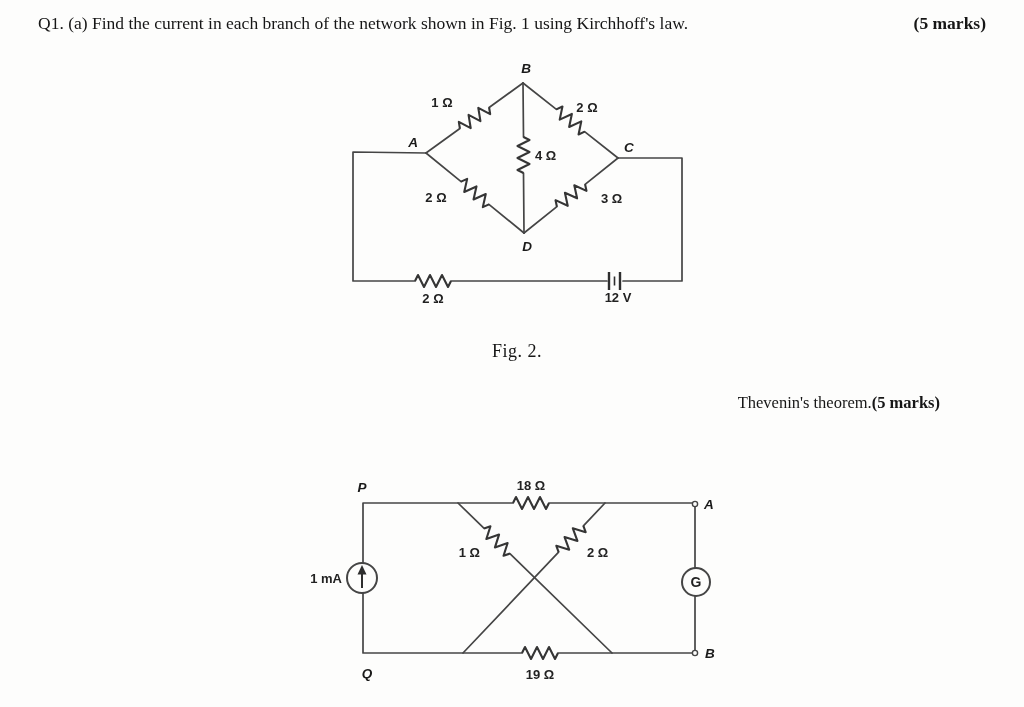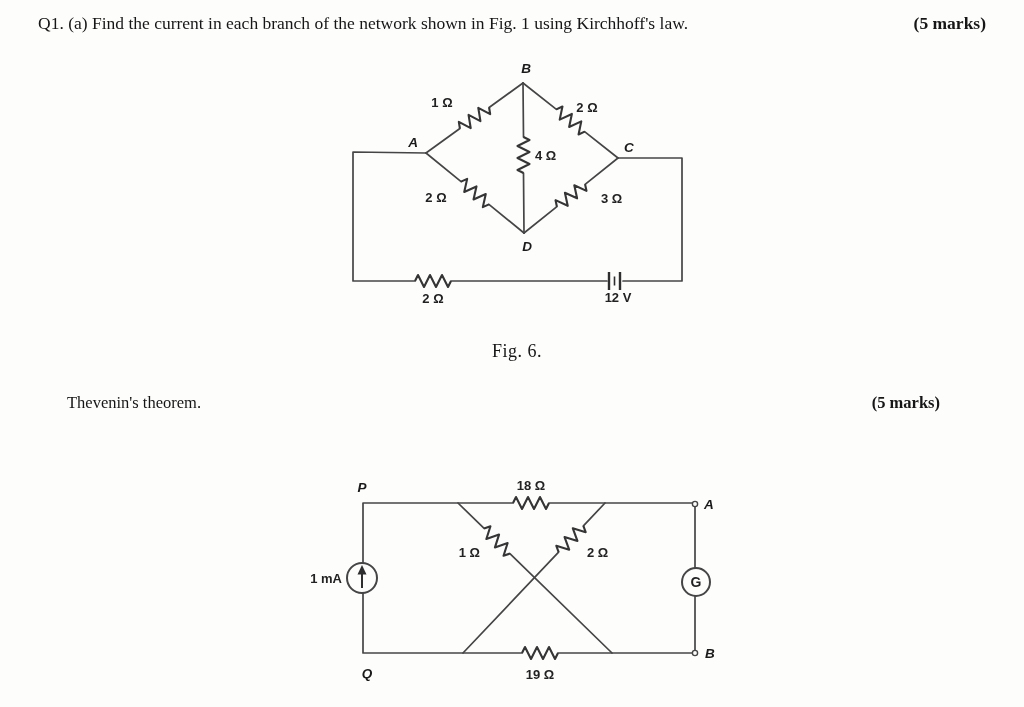--- a/index.html
+++ b/index.html
@@ -19,21 +19,21 @@
   .marks { font-weight:bold;font-family:Liberation Serif, serif; }
   .fig-caption {
     position:absolute; left:457px; top:341px; width:120px;
     text-align:center; font-size:18px; letter-spacing:0.5px;
   }
   .qb {
     position:absolute; left:35px; top:389px; width:935px;
     font-size:16.5px; line-height:27px;
   }
   .qb .l1 { white-space:nowrap; }
-  .qb .l2 { display:flex; justify-content:space-between;margin-left:32px; }
+  .qb .l2 { display:flex; justify-content:flex-end;margin-left:32px; }
   .qb .l2 .marks { margin-right:30px; }
   svg.circuit { position:absolute; }
   #fig1 { left:330px; top:55px; }
   #fig2 { left:280px; top:460px; }
   .wire { stroke:#454545; stroke-width:1.7; fill:none; stroke-linecap:round; stroke-linejoin:round; }
   .rz   { stroke:#353535; stroke-width:2.1; fill:none; stroke-linejoin:round; }
   .plate-l { stroke:#2e2e2e; stroke-width:2.4; }
   .plate-s { stroke:#2e2e2e; stroke-width:1.6; }
   .dev { stroke:#454545; stroke-width:2; fill:none; }
   .dot { fill:#fdfdfc; stroke:#454545; stroke-width:1.4; }
@@ -83,21 +83,21 @@
 
   <text x="112" y="52" text-anchor="middle">1 Ω</text>
   <text x="257" y="57" text-anchor="middle">2 Ω</text>
   <text x="205" y="105" text-anchor="start">4 Ω</text>
   <text x="106" y="147" text-anchor="middle">2 Ω</text>
   <text x="271" y="148" text-anchor="start">3 Ω</text>
   <text x="103" y="248" text-anchor="middle">2 Ω</text>
   <text x="288" y="247" text-anchor="middle">12 V</text>
 </svg>
 
-<div class="fig-caption">Fig. 6.</div>
+<div class="fig-caption">Fig. 2.</div>
 
 <div class="qb">
   <div class="l2">
     <span>Thevenin's theorem.</span>
     <span class="marks">(5 marks)</span>
   </div>
 </div>
 
 <svg id="fig2" class="circuit" width="460" height="247" viewBox="0 0 460 247">
 

